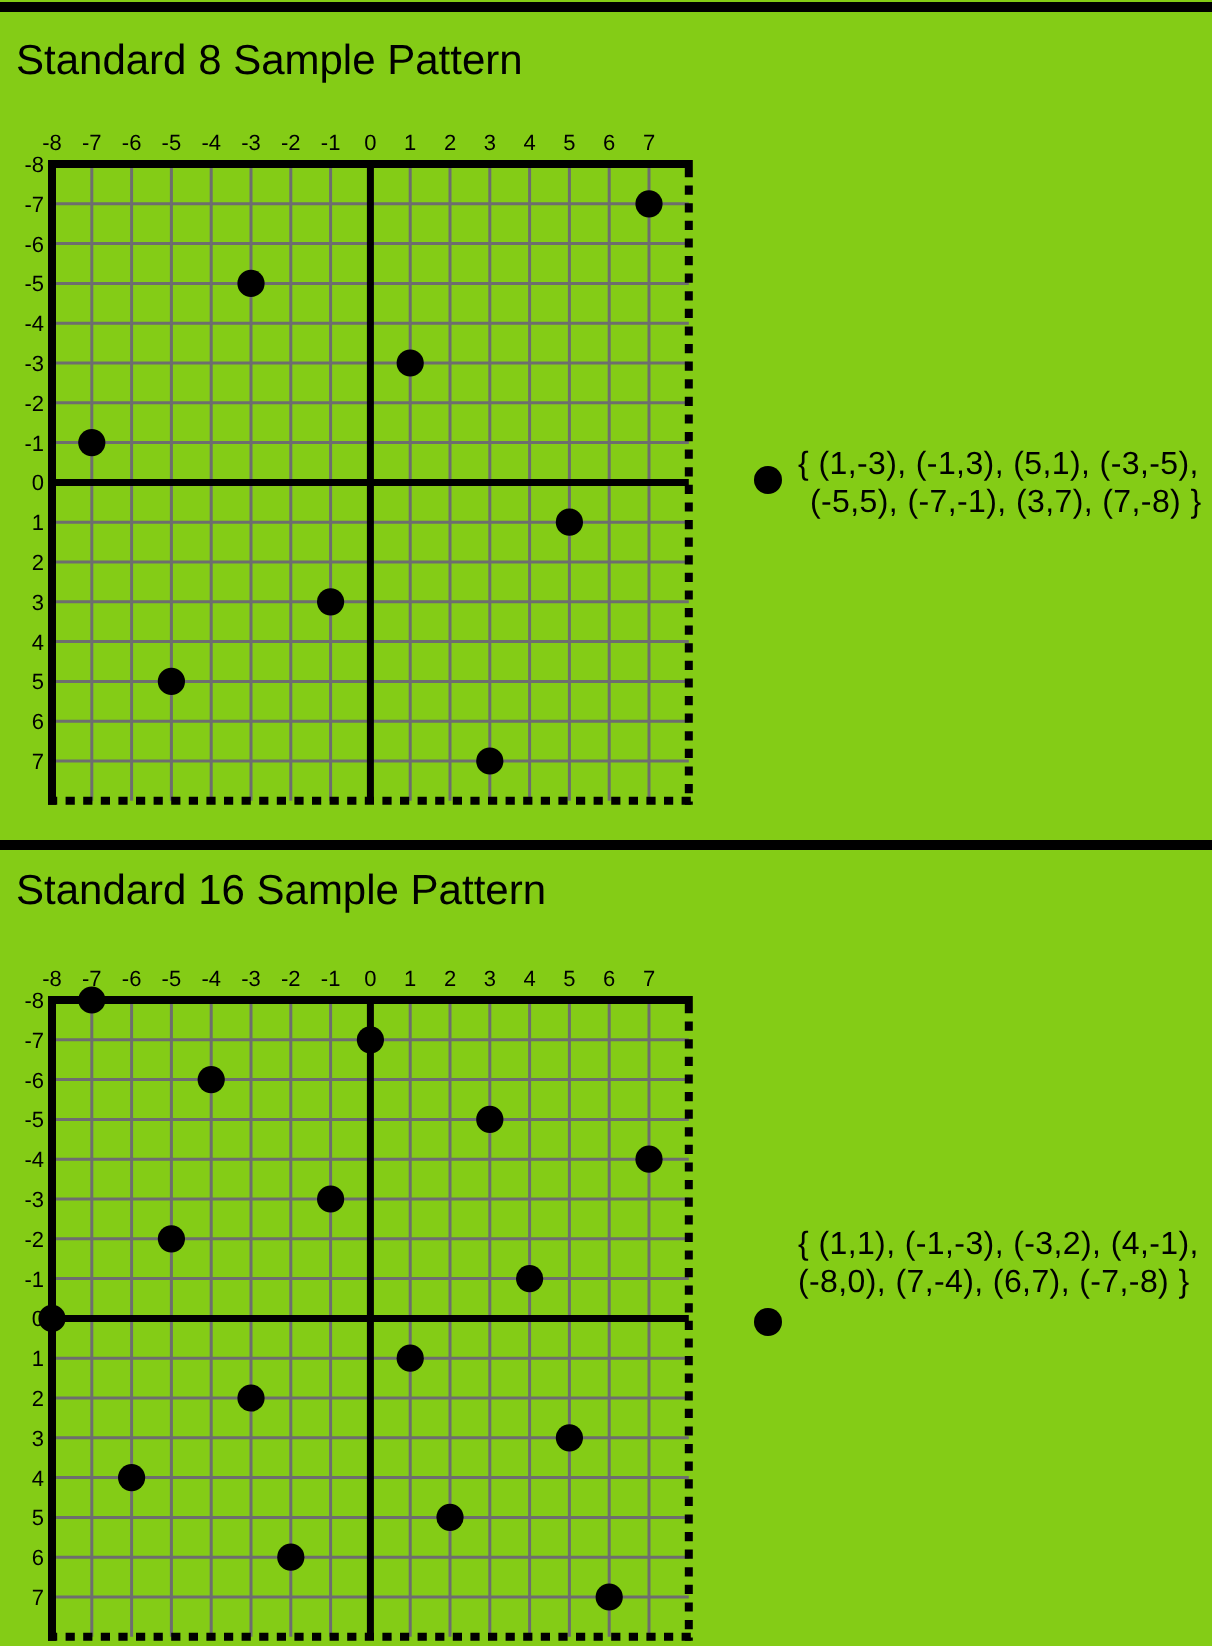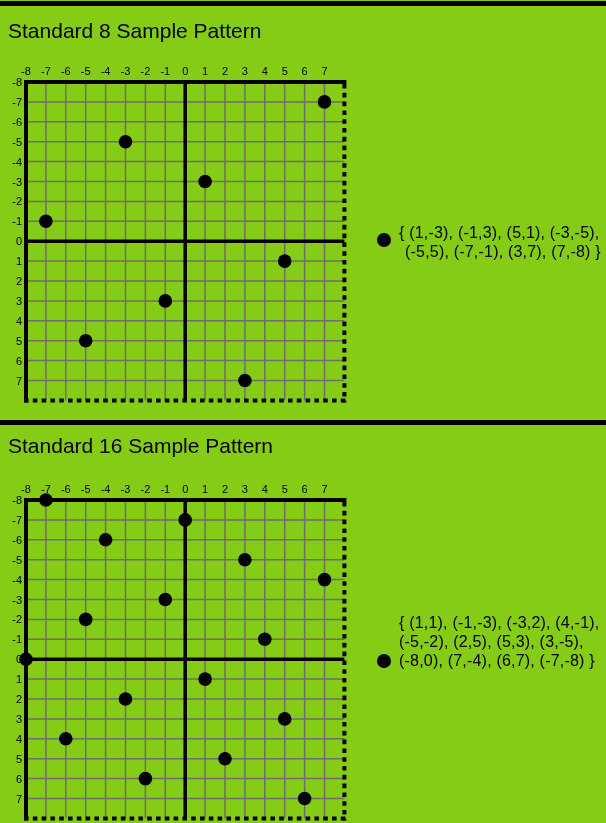--- a/index.html
+++ b/index.html
@@ -238,17 +238,16 @@
       <circle cx="65.8" cy="260.79999999999995" r="6.8" fill="#000000"></circle>
       <circle cx="26" cy="181.2" r="6.8" fill="#000000"></circle>
       <circle cx="324.5" cy="101.6" r="6.8" fill="#000000"></circle>
       <circle cx="304.59999999999997" cy="320.5" r="6.8" fill="#000000"></circle>
       <circle cx="45.9" cy="22" r="6.8" fill="#000000"></circle>
     </svg>
 
   <span class="legend-bullet bullet-2"></span>
   <div class="legend-text legend-text-2">
     <div class="legend-line">{ (1,1), (-1,-3), (-3,2), (4,-1),</div>
-    <div class="legend-line">(-5,-2), (2,5), (5,3), (3,-5),</div>
     <div class="legend-line">(-8,0), (7,-4), (6,7), (-7,-8) }</div>
   </div>
 
 </div>
 
 </body></html>

